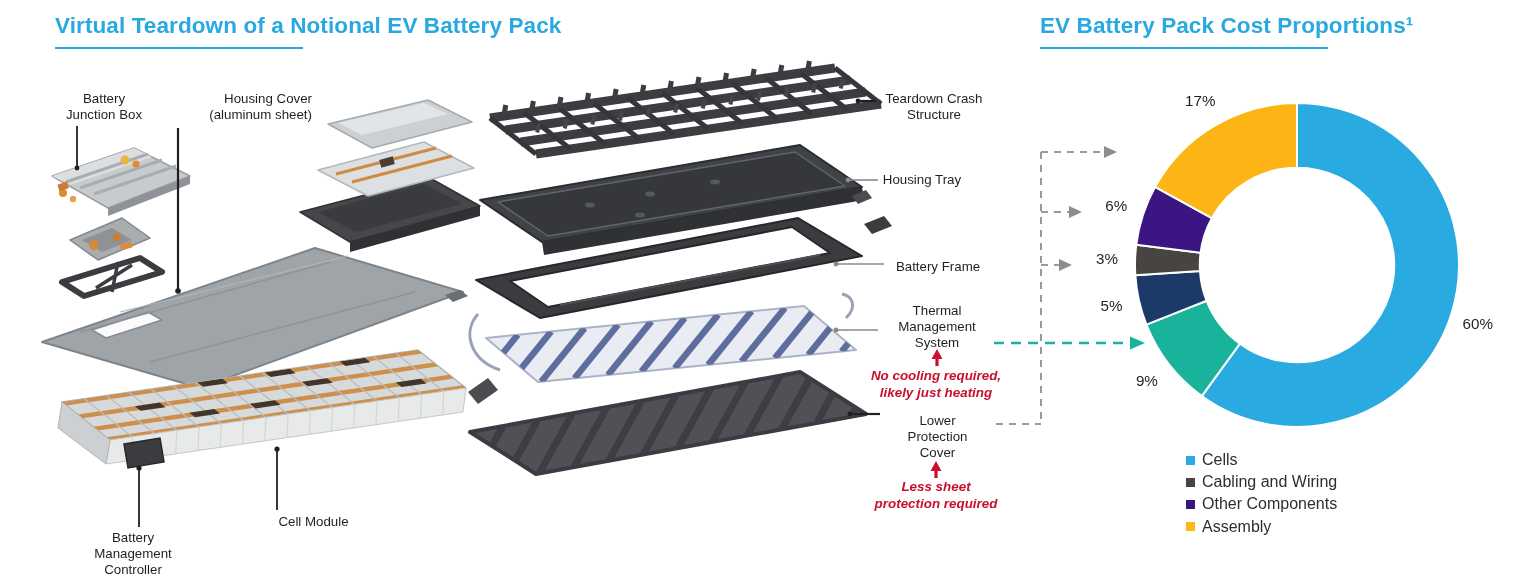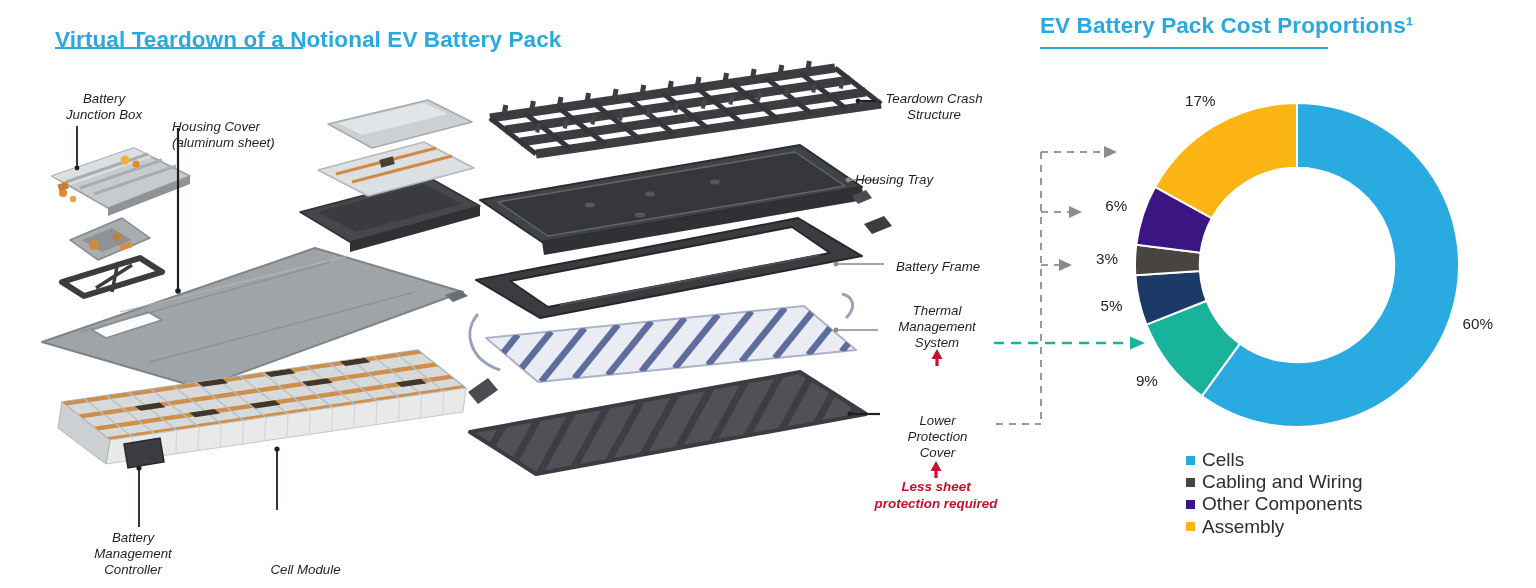--- a/index.html
+++ b/index.html
@@ -8,33 +8,33 @@
     position:relative; width:1536px; height:588px; background:#fff;
     font-family:"Liberation Sans", sans-serif; overflow:hidden;
   }
   .title{
     position:absolute; color:#29A9E0; font-size:22.5px; font-weight:bold;
     letter-spacing:.1px; white-space:nowrap;
   }
   .title-rule{ position:absolute; border-top:2px solid #29A9E0; height:0; }
   .td-label{
     position:absolute; color:#231F20; font-size:13.3px; line-height:1.22;
-    text-align:center; white-space:pre-line;font-style:italic;
+    text-align:center; white-space:pre-line;
   }
-  .td-label.left-align{ text-align:left;margin-top:28px; }
+  .td-label.left-align{ text-align:right; }
   .note{
     position:absolute; color:#C8102E; font-size:13.4px; line-height:1.25;
     font-style:italic; font-weight:600; text-align:center; white-space:pre-line;
   }
   svg{ position:absolute; left:0; top:0; }
   #donut-svg{ left:1080px; top:85px; }
   .legend{ position:absolute; left:1186px; top:449px; }
   .legend-row{ display:flex; align-items:center; height:22.2px; }
   .legend-swatch{ width:9px; height:9px; margin-right:7px; flex:0 0 auto; }
-  .legend-text{ font-size:19px; color:#2e2e2e; white-space:nowrap; }
+  .legend-text{ font-size:16px; color:#2e2e2e; white-space:nowrap; }
   .slice-label{ font-size:15.2px; fill:#231F20; }
 </style>
 </head>
 <body>
 
 <div class="canvas">
 
   <svg id="teardown-svg" width="1536" height="588" viewBox="0 0 1536 588">
 
     <defs>
@@ -283,45 +283,47 @@
       <polygon points="1082,212 1069,206 1069,218" stroke="none"></polygon>
       <line x1="1041" y1="265" x2="1059" y2="265" stroke-dasharray="7 6"></line>
       <polygon points="1072,265 1059,259 1059,271" stroke="none"></polygon>
     </g>
     <g stroke="#18B39A" fill="#18B39A">
       <line x1="994" y1="343" x2="1130" y2="343" stroke-width="2.6" stroke-dasharray="10 7"></line>
       <polygon points="1145,343 1130,336.5 1130,349.5" stroke="none"></polygon>
     </g>
   </svg>
 
-  <div class="title" style="left:55px; top:27px;">Virtual Teardown of a Notional EV Battery Pack</div>
+  <div class="title" style="left:55px; top:13px;">Virtual Teardown of a Notional EV Battery Pack</div>
   <div class="title-rule" style="left:55px; top:47px; width:248px;"></div>
 
   <div class="title" style="left:1040px; top:13px;">EV Battery Pack Cost Proportions¹</div>
   <div class="title-rule" style="left:1040px; top:47px; width:288px;"></div>
 
   <div class="td-label" style="left:48px; top:91px; width:112px;">Battery
 Junction Box</div>
   <div class="td-label left-align" style="left:172px; top:91px; width:140px;">Housing Cover
 (aluminum sheet)</div>
   <div class="td-label" style="left:872px; top:91px; width:124px;">Teardown Crash
 Structure</div>
-  <div class="td-label" style="left:828px; top:172px; width:132px;">Housing Tray</div>
+  <div class="td-label" style="left:856px; top:172px; width:132px;">Housing Tray</div>
   <div class="td-label" style="left:872px; top:259px; width:132px;">Battery Frame</div>
   <div class="td-label" style="left:879px; top:303px; width:116px;">Thermal
 Management
 System</div>
   <div class="td-label" style="left:885px; top:413px; width:105px;">Lower
 Protection
 Cover</div>
   <div class="td-label" style="left:77px; top:530px; width:112px;">Battery
 Management
 Controller</div>
-  <div class="td-label" style="left:248px; top:514px; width:115px;margin-top:48px;">Cell Module</div>
-
+  <div class="td-label" style="left:256px; top:514px; width:115px;">Cell Module</div>
+
+  <div class="note" style="left:856px; top:368px; width:160px;">No cooling required,
+likely just heating</div>
   <div class="note" style="left:862px; top:479px; width:148px;">Less sheet
 protection required</div>
 
   <svg id="donut-svg" width="456" height="360" viewBox="0 0 456 360">
       <path d="M217,18 A162,162 0 1 1 121.77878912861937,311.06075308874154 L159.86727347717164,258.6364518532449 A97.2,97.2 0 1 0 217,82.8 Z" fill="#29ABE2" stroke="#fff" stroke-width="2" stroke-linejoin="round"></path>
       <text x="397.7007380960792" y="243.71322893124" text-anchor="middle" class="slice-label">60%</text>
       <path d="M121.77878912861937,311.06075308874154 A162,162 0 0 1 66.37620928610332,239.63617753491792 L126.62572557166199,215.78170652095076 A97.2,97.2 0 0 0 159.86727347717164,258.6364518532449 Z" fill="#18B39A" stroke="#fff" stroke-width="2" stroke-linejoin="round"></path>
       <text x="66.87054764861881" y="301.4523401940655" text-anchor="middle" class="slice-label">9%</text>
       <path d="M66.37620928610332,239.63617753491792 A162,162 0 0 1 55.31966999462,190.17206416374873 L119.991801996772,186.10323849824925 A97.2,97.2 0 0 0 126.62572557166199,215.78170652095076 Z" fill="#1C3A68" stroke="#fff" stroke-width="2" stroke-linejoin="round"></path>
       <text x="31.575815231638018" y="226.4472158653432" text-anchor="middle" class="slice-label">5%</text>

